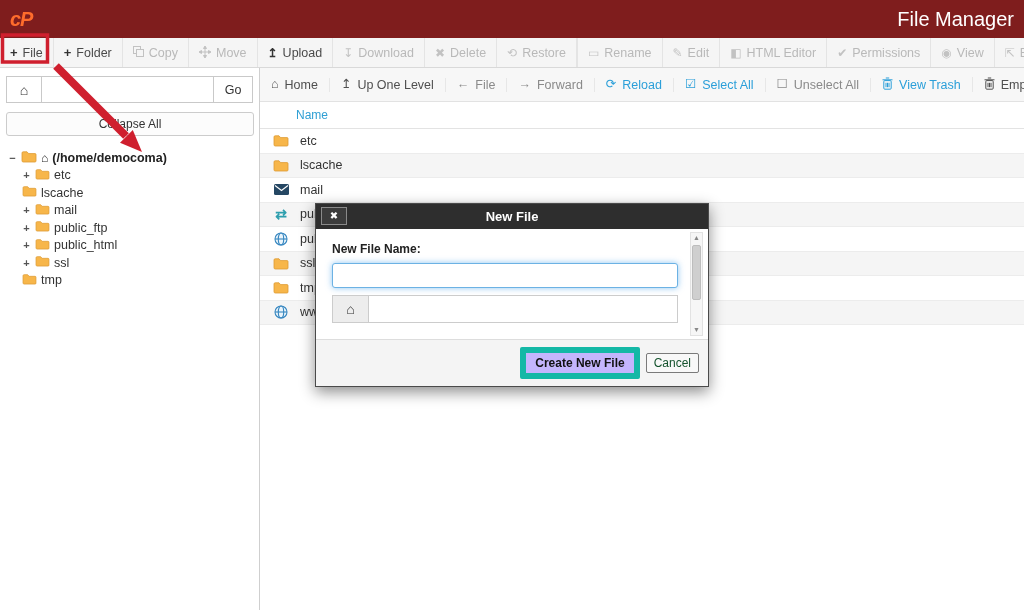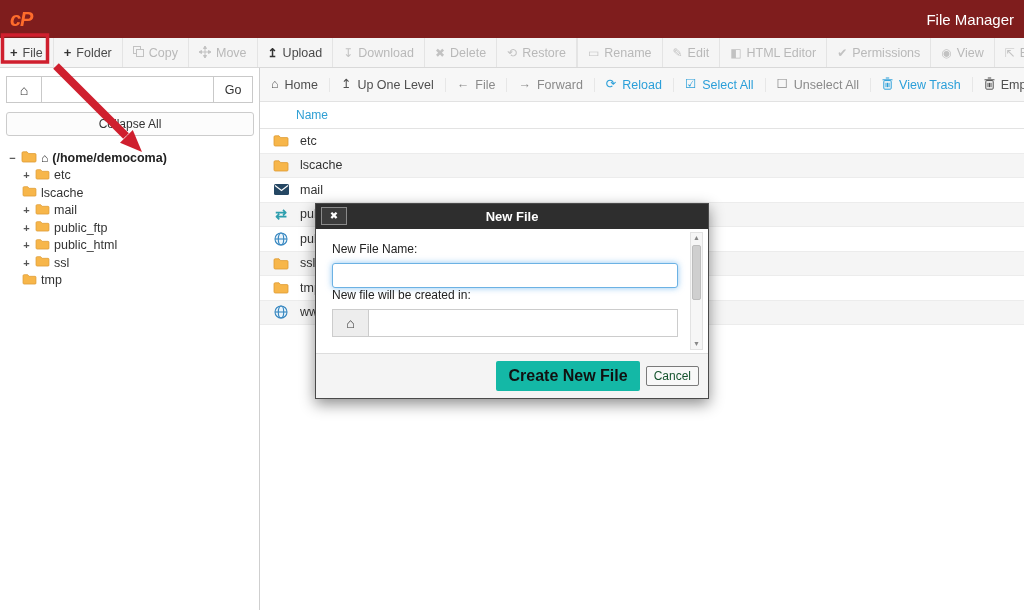--- a/index.html
+++ b/index.html
@@ -2,21 +2,21 @@
 <html><head>
 <meta charset="utf-8">
 <style>
   * { margin:0; padding:0; box-sizing:border-box; }
   html,body { width:1024px; height:610px; overflow:hidden; }
   body { position:relative; background:#fff; font-family:"Liberation Sans", sans-serif; }
 
   
   .topbar { height:38px; background:#7f1d1d; display:flex; align-items:center; padding:0 10px; gap:9px;justify-content:space-between; }
   .logo { color:#ff6c2c; font-weight:bold; font-style:italic; font-size:20px; letter-spacing:-1px; }
-  .app-title { color:#ffffff; font-size:15px; }
+  .app-title { color:#ffffff; font-size:20px; }
 
   
   .toolbar { height:30px; background:#f5f5f5; border-bottom:1px solid #d9d9d9; display:flex; align-items:stretch; overflow:hidden; white-space:nowrap; }
   .tb { display:flex; align-items:center; gap:5px; padding:0 10px; font-size:12.5px; color:#4a4a4a; background:none; border:none; border-right:1px solid #e4e4e4; cursor:pointer; font-family:inherit; }
   .tb .ic { font-size:12px; line-height:1; }
   .tb .plus { font-weight:bold; font-size:13px; color:#333; }
   .tb.disabled { color:#b9b9b9; }
   .tb.disabled .ic, .tb.disabled svg { color:#c2c2c2; stroke:#c2c2c2; }
   .tsep { width:4px; border-right:1px solid #e4e4e4; }
 
@@ -51,32 +51,32 @@
   .frow { height:24.5px; display:flex; align-items:center; padding-left:12px; gap:10px; font-size:12.5px; color:#333; border-bottom:1px solid #ececec; cursor:pointer; }
   .frow:nth-child(even) { background:#f5f5f5; }
   .ficon { width:18px; display:flex; align-items:center; justify-content:center; flex:none; }
   .sync-glyph { color:#2e9fae; font-size:14px; font-weight:bold; line-height:1; }
 
   
   .modal { position:absolute; left:315px; top:203px; width:394px; background:#fff; z-index:40; box-shadow:0 5px 14px rgba(0,0,0,.45); border:1px solid #4a4a4a; }
   .mhead { height:25px; background:#2e2e2e; color:#fff; display:flex; align-items:center; justify-content:center; position:relative; font-size:13px; font-weight:bold; }
   .mclose { position:absolute; left:5px; top:3px; width:26px; height:18px; background:#3c3c3c; border:1px solid #8a8a8a; color:#fff; font-size:10px; line-height:1; cursor:pointer; }
   .mbody { position:relative; padding:13px 30px 16px 16px; }
-  .mlabel { font-size:12px; font-weight:normal; color:#222; margin-bottom:7px; }
+  .mlabel { font-size:12px; font-weight:bold; color:#222; margin-bottom:7px; }
   .minput1 { width:100%; height:25px; border:1px solid #6cb2e4; border-radius:3px; box-shadow:0 0 6px rgba(82,168,236,.65); outline:none; padding:0 6px; font-size:12px; }
   .mhint { font-size:11px; color:#9a9a9a; margin:7px 0 14px 0; }
   .mgroup { display:flex; height:28px; margin-top:7px; }
   .maddon { width:37px; background:#ededed; border:1px solid #ccc; display:flex; align-items:center; justify-content:center; font-size:14px; color:#333; cursor:pointer; }
   .minput2 { flex:1; border:1px solid #ccc; border-left:none; padding:0 6px; font-size:12px; outline:none; background:#fff; }
   .mscroll { position:absolute; top:3px; right:5px; bottom:3px; width:13px; background:#f6f6f6; border:1px solid #e2e2e2; display:flex; flex-direction:column; align-items:center; }
   .sarrow { font-size:7px; color:#888; line-height:10px; cursor:pointer; }
   .sthumb { width:9px; height:55px; margin-top:2px; background:#cfcfcf; border:1px solid #bdbdbd; border-radius:2px; cursor:pointer; }
   .sspace { flex:1; }
   .mfoot { background:#f4f4f4; border-top:1px solid #ddd; padding:7px 9px; display:flex; justify-content:flex-end; align-items:center; gap:6px; }
-  .btn-create { font-weight:bold; font-size:16px; padding:3px 9px; border:3px solid #14b8a6; background:#14b8a6; border-radius:2px; cursor:pointer; font-family:inherit; color:#111; }
+  .btn-create { font-weight:bold; font-size:12px; padding:3px 9px; border:6px solid #14b8a6; background:#c4b5fd; border-radius:2px; cursor:pointer; font-family:inherit; color:#111; }
   .btn-cancel { font-size:12px; padding:2px 7px; border:1px solid #7a7a7a; background:#f8f8f8; border-radius:2px; cursor:pointer; font-family:inherit; color:#14532d; }
 
   
   .annotation { position:absolute; left:0; top:0; width:170px; height:175px; z-index:60; pointer-events:none; }
 </style>
 </head>
 <body>
 
 <div class="topbar">
   <span class="logo">cP</span>
@@ -356,21 +356,20 @@
 </div>
 
 <div class="modal">
   <div class="mhead">
     <button class="mclose">✖</button>
     <span>New File</span>
   </div>
   <div class="mbody">
     <div class="mlabel">New File Name:</div>
     <input class="minput1" value="" style="">
-    <div class="mlabel">New file will be created in:</div>
     <div class="mgroup">
       <span class="maddon">⌂</span>
       <input class="minput2" value="" style="">
     </div>
     <div class="mscroll">
       <span class="sarrow">▲</span>
       <span class="sthumb"></span>
       <span class="sspace"></span>
       <span class="sarrow">▼</span>
     </div>

